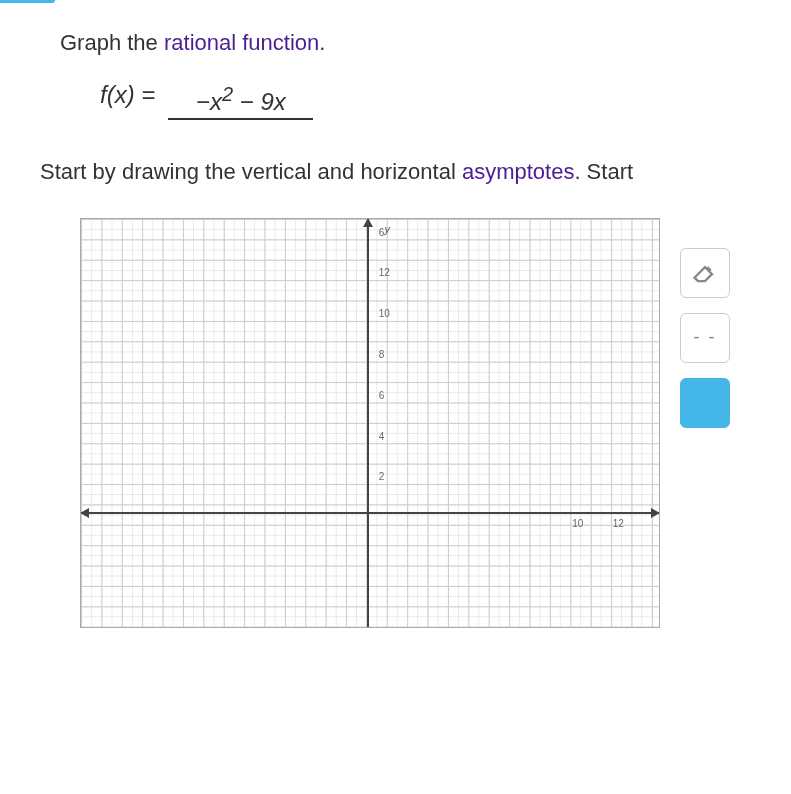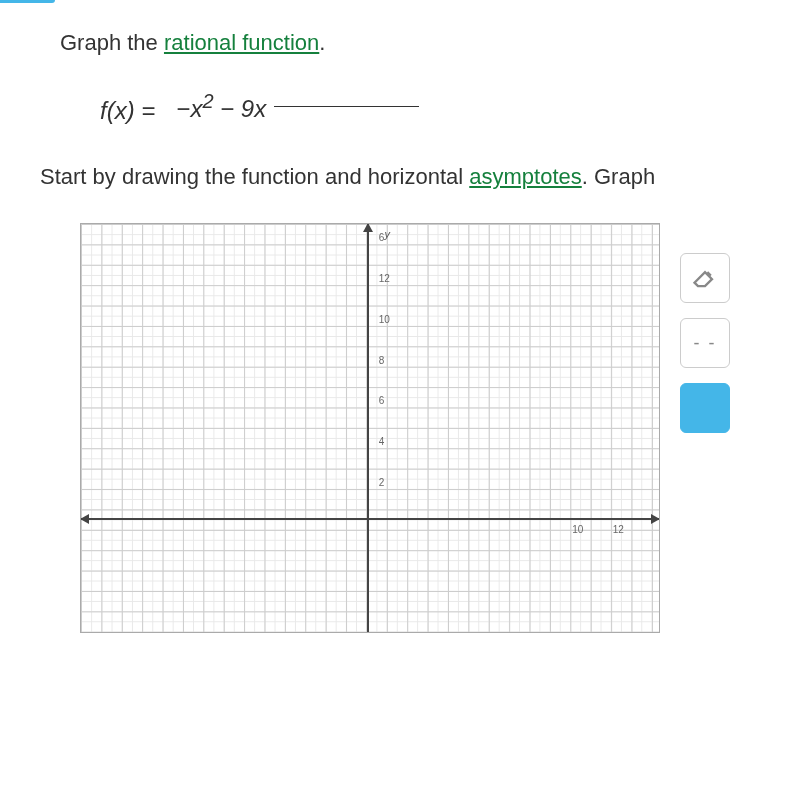--- a/index.html
+++ b/index.html
@@ -35,43 +35,41 @@
     
     .instruction {
       font-size: 22px;
       color: #333;
       margin-bottom: 25px;
       padding-top: 10px;
       padding-left: 30px;
     }
     
     .link-style {
-      color: #15803d;
-      text-decoration: underline;
+      color: #4c1d95;
     }
     
     .equation {
       font-size: 24px;
       color: #333;
       margin: 25px 0 35px 70px;
       display: flex;
-      align-items: flex-end;
+      align-items: flex-start;
       font-style: italic;
     }
     
     .equation .fx {
       margin-right: 8px;
     }
     
     .fraction {
       display: inline-flex;
-      flex-direction: row;
+      flex-direction: column;
       align-items: center;
       margin-left: 5px;
-      margin-top: 7px;
     }
     
     .fraction .numerator,
     .fraction .denominator {
       padding: 2px 8px;
       white-space: nowrap;
     }
     
     .fraction .divider {
       width: 100%;
@@ -257,21 +255,21 @@
     <span class="fx">
       <span style="font-style:italic">f</span>(<span style="font-style:italic">x</span>) =
     </span>
     <span class="fraction">
       <span class="numerator">−<span style="font-style:italic">x</span><sup>2</sup> − 9<span style="font-style:italic">x</span></span>
       <span class="divider"></span>
     </span>
   </div>
 
   <p class="instructions-2">
-    <span>Start by drawing the function and horizontal </span><span class="link-style">asymptotes</span><span>. Graph</span><br>
+    <span>Start by drawing the vertical and horizontal </span><span class="link-style">asymptotes</span><span>. Start</span><br>
   </p>
 
   <div class="graph-section">
     <div class="graph-container">
       <div class="graph-grid"></div>
       <div class="graph-grid-major"></div>
       <div class="axis-x"></div>
       <div class="axis-y"></div>
       <div class="axis-arrow-up"></div>
       <div class="axis-arrow-right"></div>

